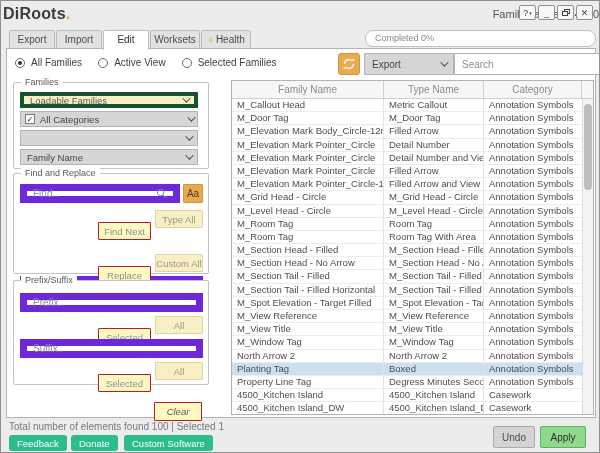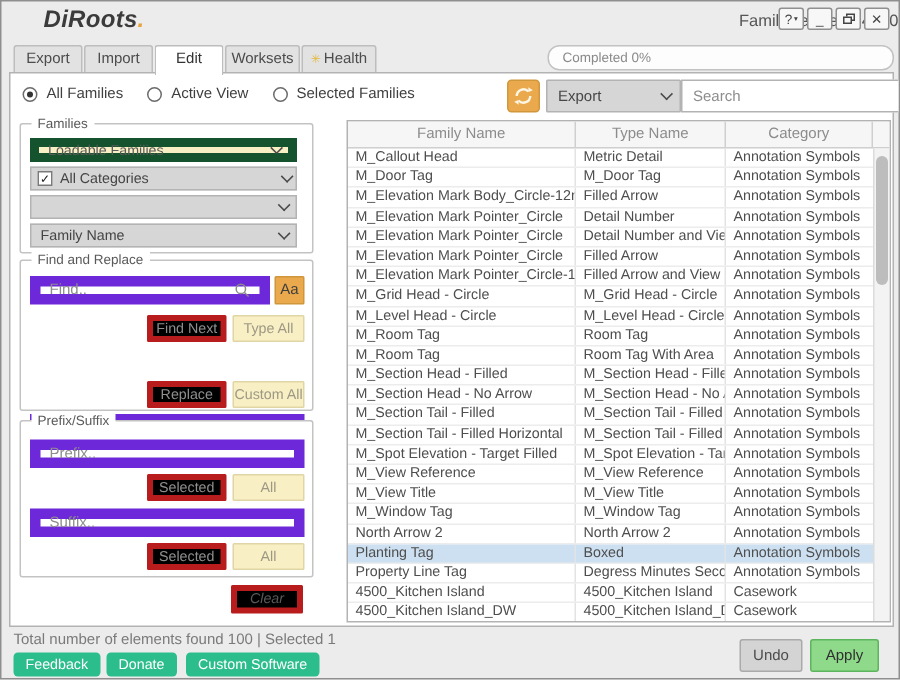--- a/index.html
+++ b/index.html
@@ -8,21 +8,21 @@
     font-family:"Liberation Sans", sans-serif;
     background:#ececec;
     position:relative;
     border:1px solid #8f8f8f;
     overflow:hidden;
     color:#444;
   }
   .abs { position:absolute; }
 
   
-  .logo { left:28px; top:4px; font-size:16px; font-weight:bold; color:#3b3b3b; letter-spacing:.2px;font-style:italic; }
+  .logo { left:2px; top:4px; font-size:16px; font-weight:bold; color:#3b3b3b; letter-spacing:.2px; }
   .logo .dot { color:#e8a33c; }
   .win-title { left:0; right:0; top:7px; text-align:right; font-size:11px; color:#555;margin-left:40px; }
   .winbtns { right:6px; top:4px; display:flex; gap:2px; }
   .winbtn {
     width:17px; height:15px; border:1px solid #909090; background:#f7f7f7;
     font-size:9px; color:#444; display:flex; align-items:center; justify-content:center;
     border-radius:2px;
   }
   .winbtn .caret { font-size:5px; margin-left:1px; }
   .restore-glyph { position:relative; width:8px; height:7px; }
@@ -66,29 +66,29 @@
   .searchbox { left:447px; top:4px; width:147px; height:22px; background:#fff; border:1px solid #b3b3b3;
     display:flex; align-items:center; padding:0 7px; }
   .searchbox input { border:none; outline:none; flex:1; font-size:10px; color:#444; font-family:inherit; background:transparent; }
   .searchbox input::placeholder, .txt input::placeholder { color:#8d8d8d; }
 
   
   .gbox { left:6px; width:196px; border:1px solid #c3c3c3; border-radius:2px; background:#fff; }
   .gbox .legend { position:absolute; top:-6px; left:7px; background:#fff; padding:0 4px; font-size:9px; color:#5a5a5a; }
 
   .ddrow { position:absolute; left:6px; width:178px; height:16px; font-size:9.5px; }
-  .ddrow.cream { background:var(--cream,#f8efc4); border:6px solid #14532d; color:#5a5a5a;justify-content:space-between; }
+  .ddrow.cream { background:var(--cream,#f8efc4); border:4px solid #14532d; color:#5a5a5a;justify-content:space-between; }
   .checkbox { width:10px; height:10px; border:1px solid #7a7a7a; background:#fff; margin-right:5px;
     font-size:8px; line-height:9px; text-align:center; color:#222; }
 
   .txt { position:absolute; background:#fff; border:7px solid #6d28d9; display:flex; align-items:center; padding:0 6px; }
   .txt input { border:none; outline:none; flex:1; font-size:10px; color:#444; font-family:inherit; background:transparent; min-width:0; }
 
   .btn { position:absolute; font-size:9.5px; display:flex; align-items:center; justify-content:center; border-radius:1px; }
-  .btn.gray { background:#000000; border:4px solid #b91c1c; color:#8f8f8f; }
+  .btn.gray { background:#fef9c3; border:1px solid #b91c1c; color:#8f8f8f;margin-top:12px; }
   .btn.cream { background:var(--cream,#f8efc4); border:1px solid #e0d5a4; color:#9d9884; }
   .btn.aa { background:var(--accent-orange,#eaa94d); border:1px solid #cf963b; color:#3f3f3f; font-size:10px; }
 
   
   .table { left:224px; top:31px; width:363px; height:335px; border:1px solid #b3b3b3; background:#fff; overflow:hidden; }
   .thead { display:flex; height:18px; background:#f6f6f6; border-bottom:1px solid #cfcfcf; }
   .th { font-size:10px; color:#8c8c8c; text-align:center; line-height:17px;
     border-right:1px solid #cfcfcf; overflow:hidden; white-space:nowrap; }
   .c0 { width:152px; } .c1 { width:100px; } .c2 { width:98px; }
   .tbody { position:absolute; top:18px; left:0; right:11px; bottom:0; overflow:hidden; }
@@ -235,21 +235,21 @@
 
   <div class="abs table">
     <div class="thead">
       <div class="th c0">Family Name</div>
       <div class="th c1">Type Name</div>
       <div class="th c2">Category</div>
     </div>
     <div class="tbody">
         <div class="trow">
           <div class="tcell c0">M_Callout Head</div>
-          <div class="tcell c1">Metric Detail</div>
+          <div class="tcell c1">Metric Callout</div>
           <div class="tcell c2">Annotation Symbols</div>
         </div>
         <div class="trow">
           <div class="tcell c0">M_Door Tag</div>
           <div class="tcell c1">M_Door Tag</div>
           <div class="tcell c2">Annotation Symbols</div>
         </div>
         <div class="trow">
           <div class="tcell c0">M_Elevation Mark Body_Circle-12mm</div>
           <div class="tcell c1">Filled Arrow</div>

